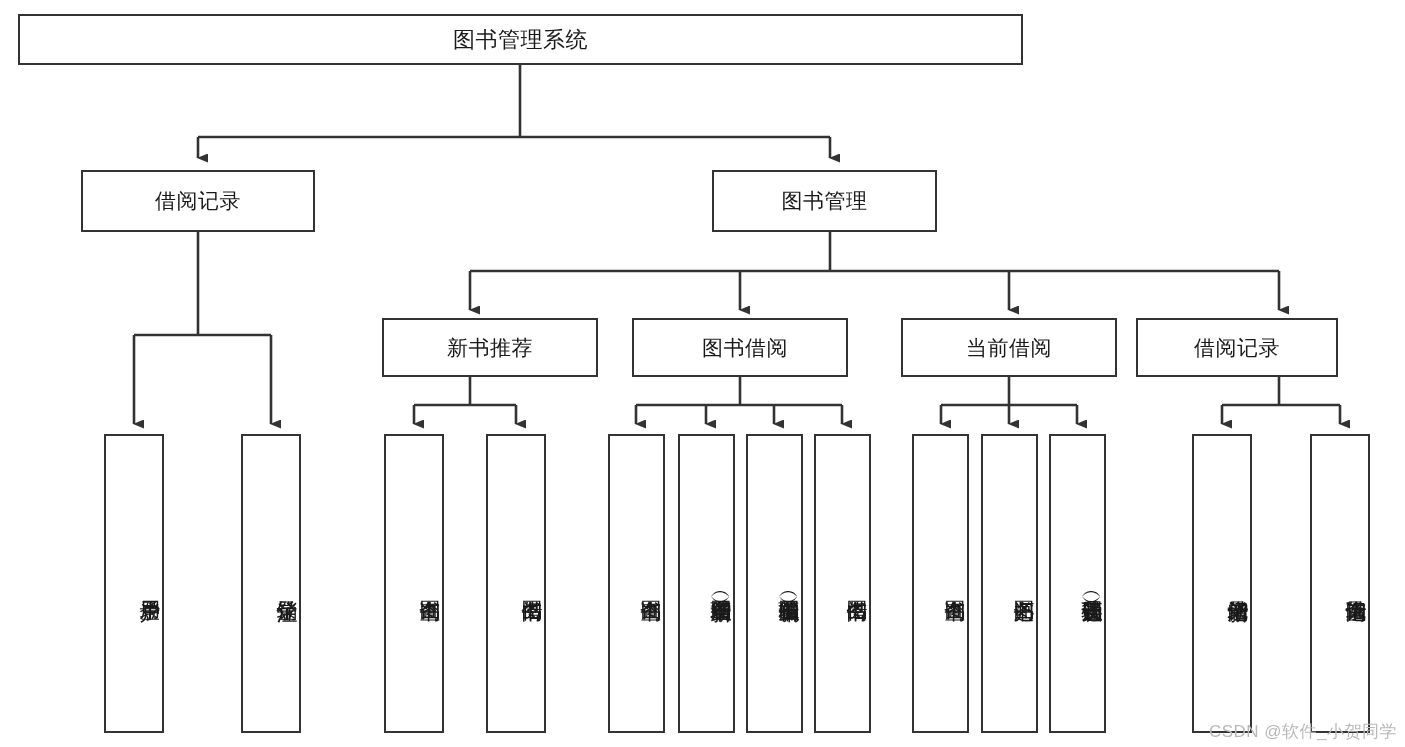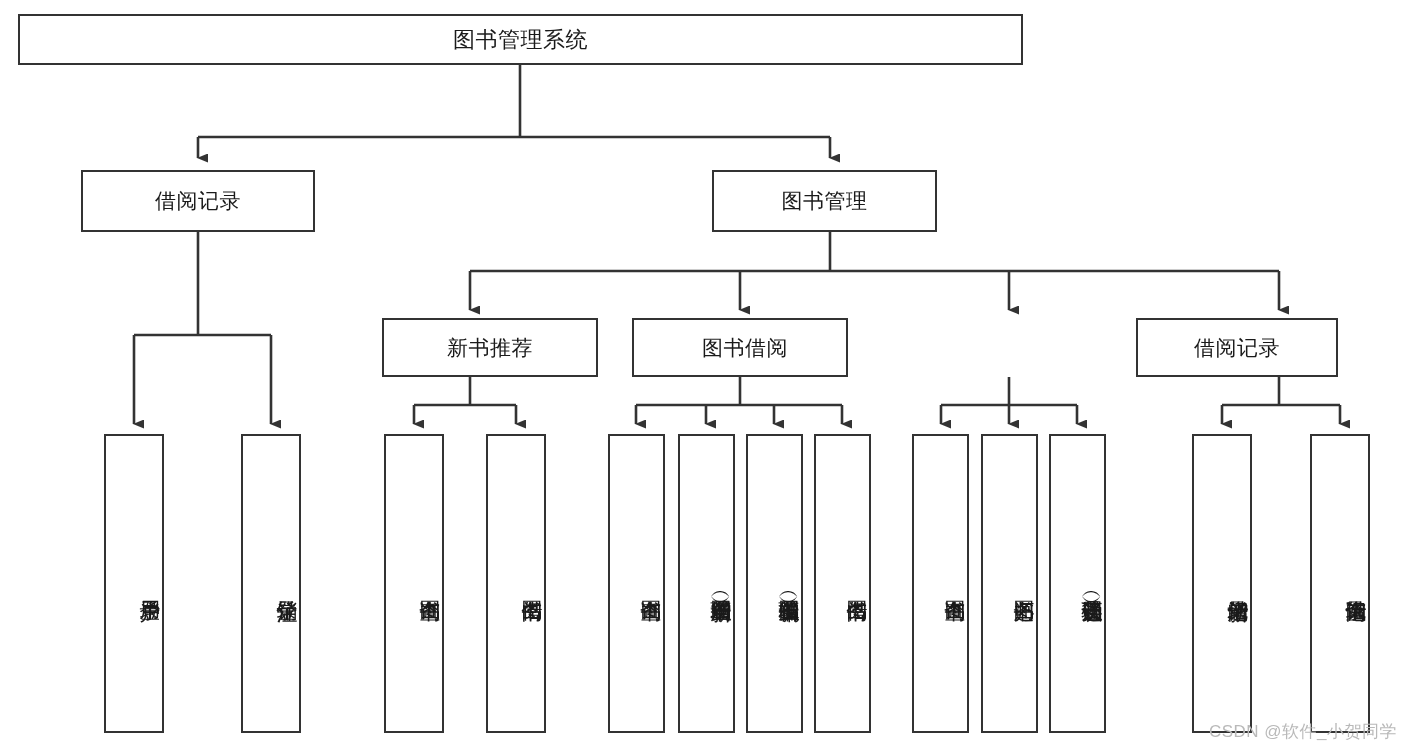--- a/index.html
+++ b/index.html
@@ -134,20 +134,23 @@
   <div class="node h" style="left:712px; top:170px; width:225px; height:62px;">
     <span>图书管理</span>
   </div>
 
   <div class="node h" style="left:362px; top:318px; width:216px; height:59px;margin-left:20px;">
     <span>新书推荐</span>
   </div>
   <div class="node h" style="left:632px; top:318px; width:216px; height:59px;padding-left:10px;">
     <span>图书借阅</span>
   </div>
+  <div class="node h" style="left:901px; top:318px; width:216px; height:59px;">
+    <span>当前借阅</span>
+  </div>
   <div class="node h" style="left:1136px; top:318px; width:202px; height:59px;">
     <span>借阅记录</span>
   </div>
 
   <div class="node v" style="left:104px; top:434px; width:60px; height:299px;">
     <span>用户登录</span>
   </div>
   <div class="node v" style="left:241px; top:434px; width:60px; height:299px;">
     <span>注销登录</span>
   </div>

